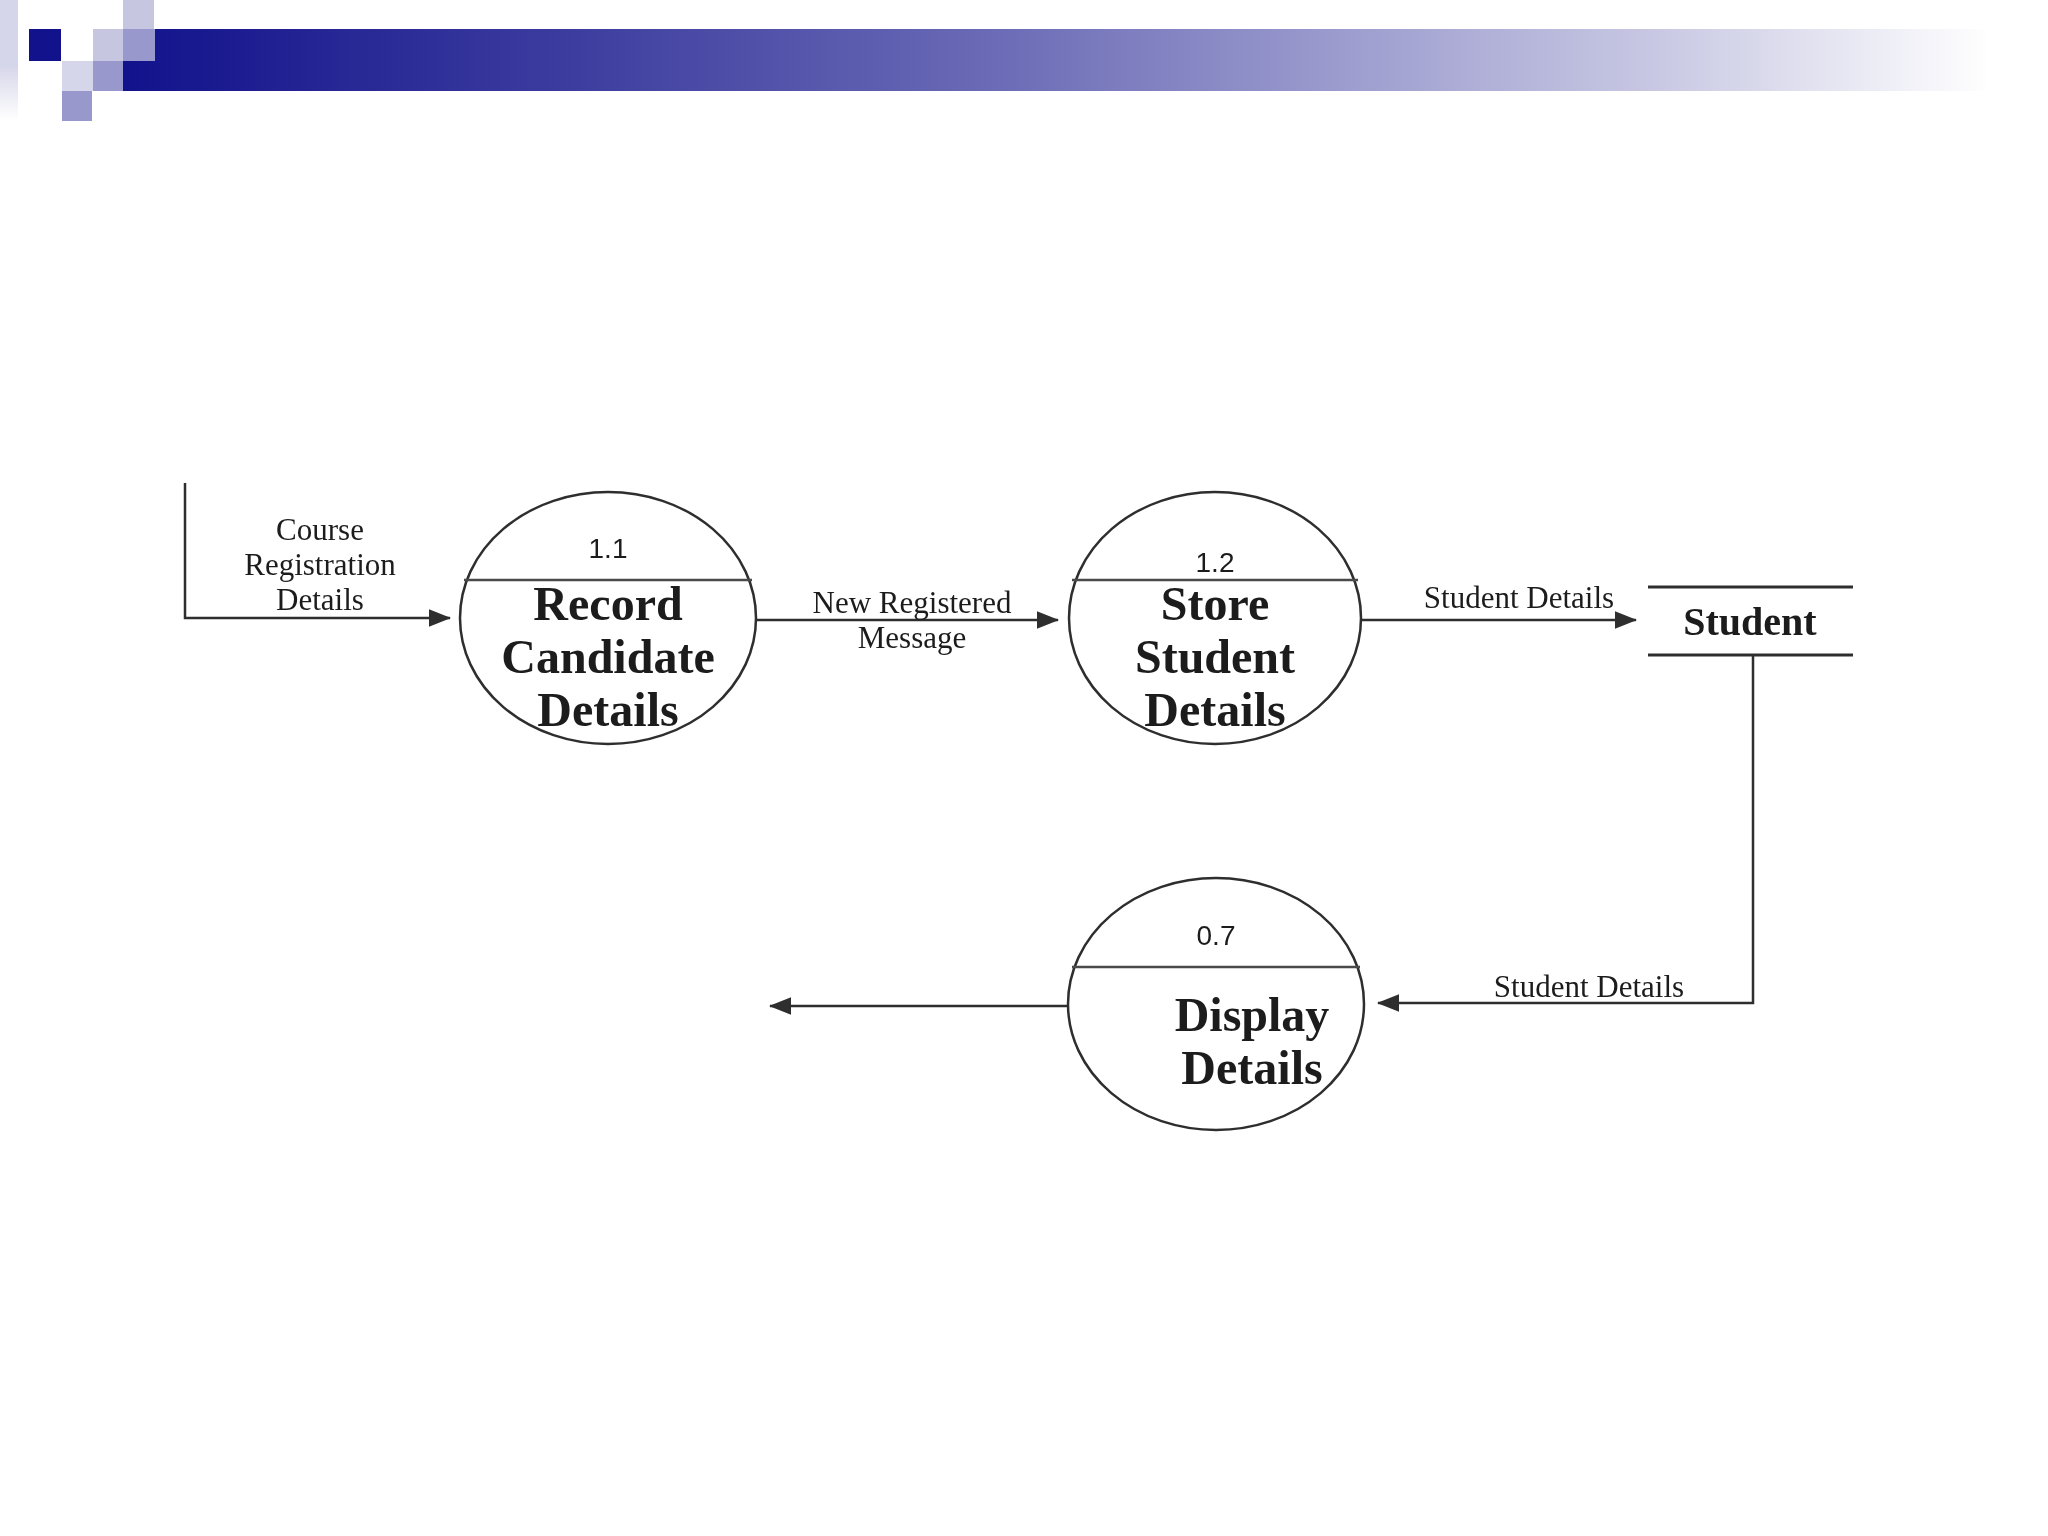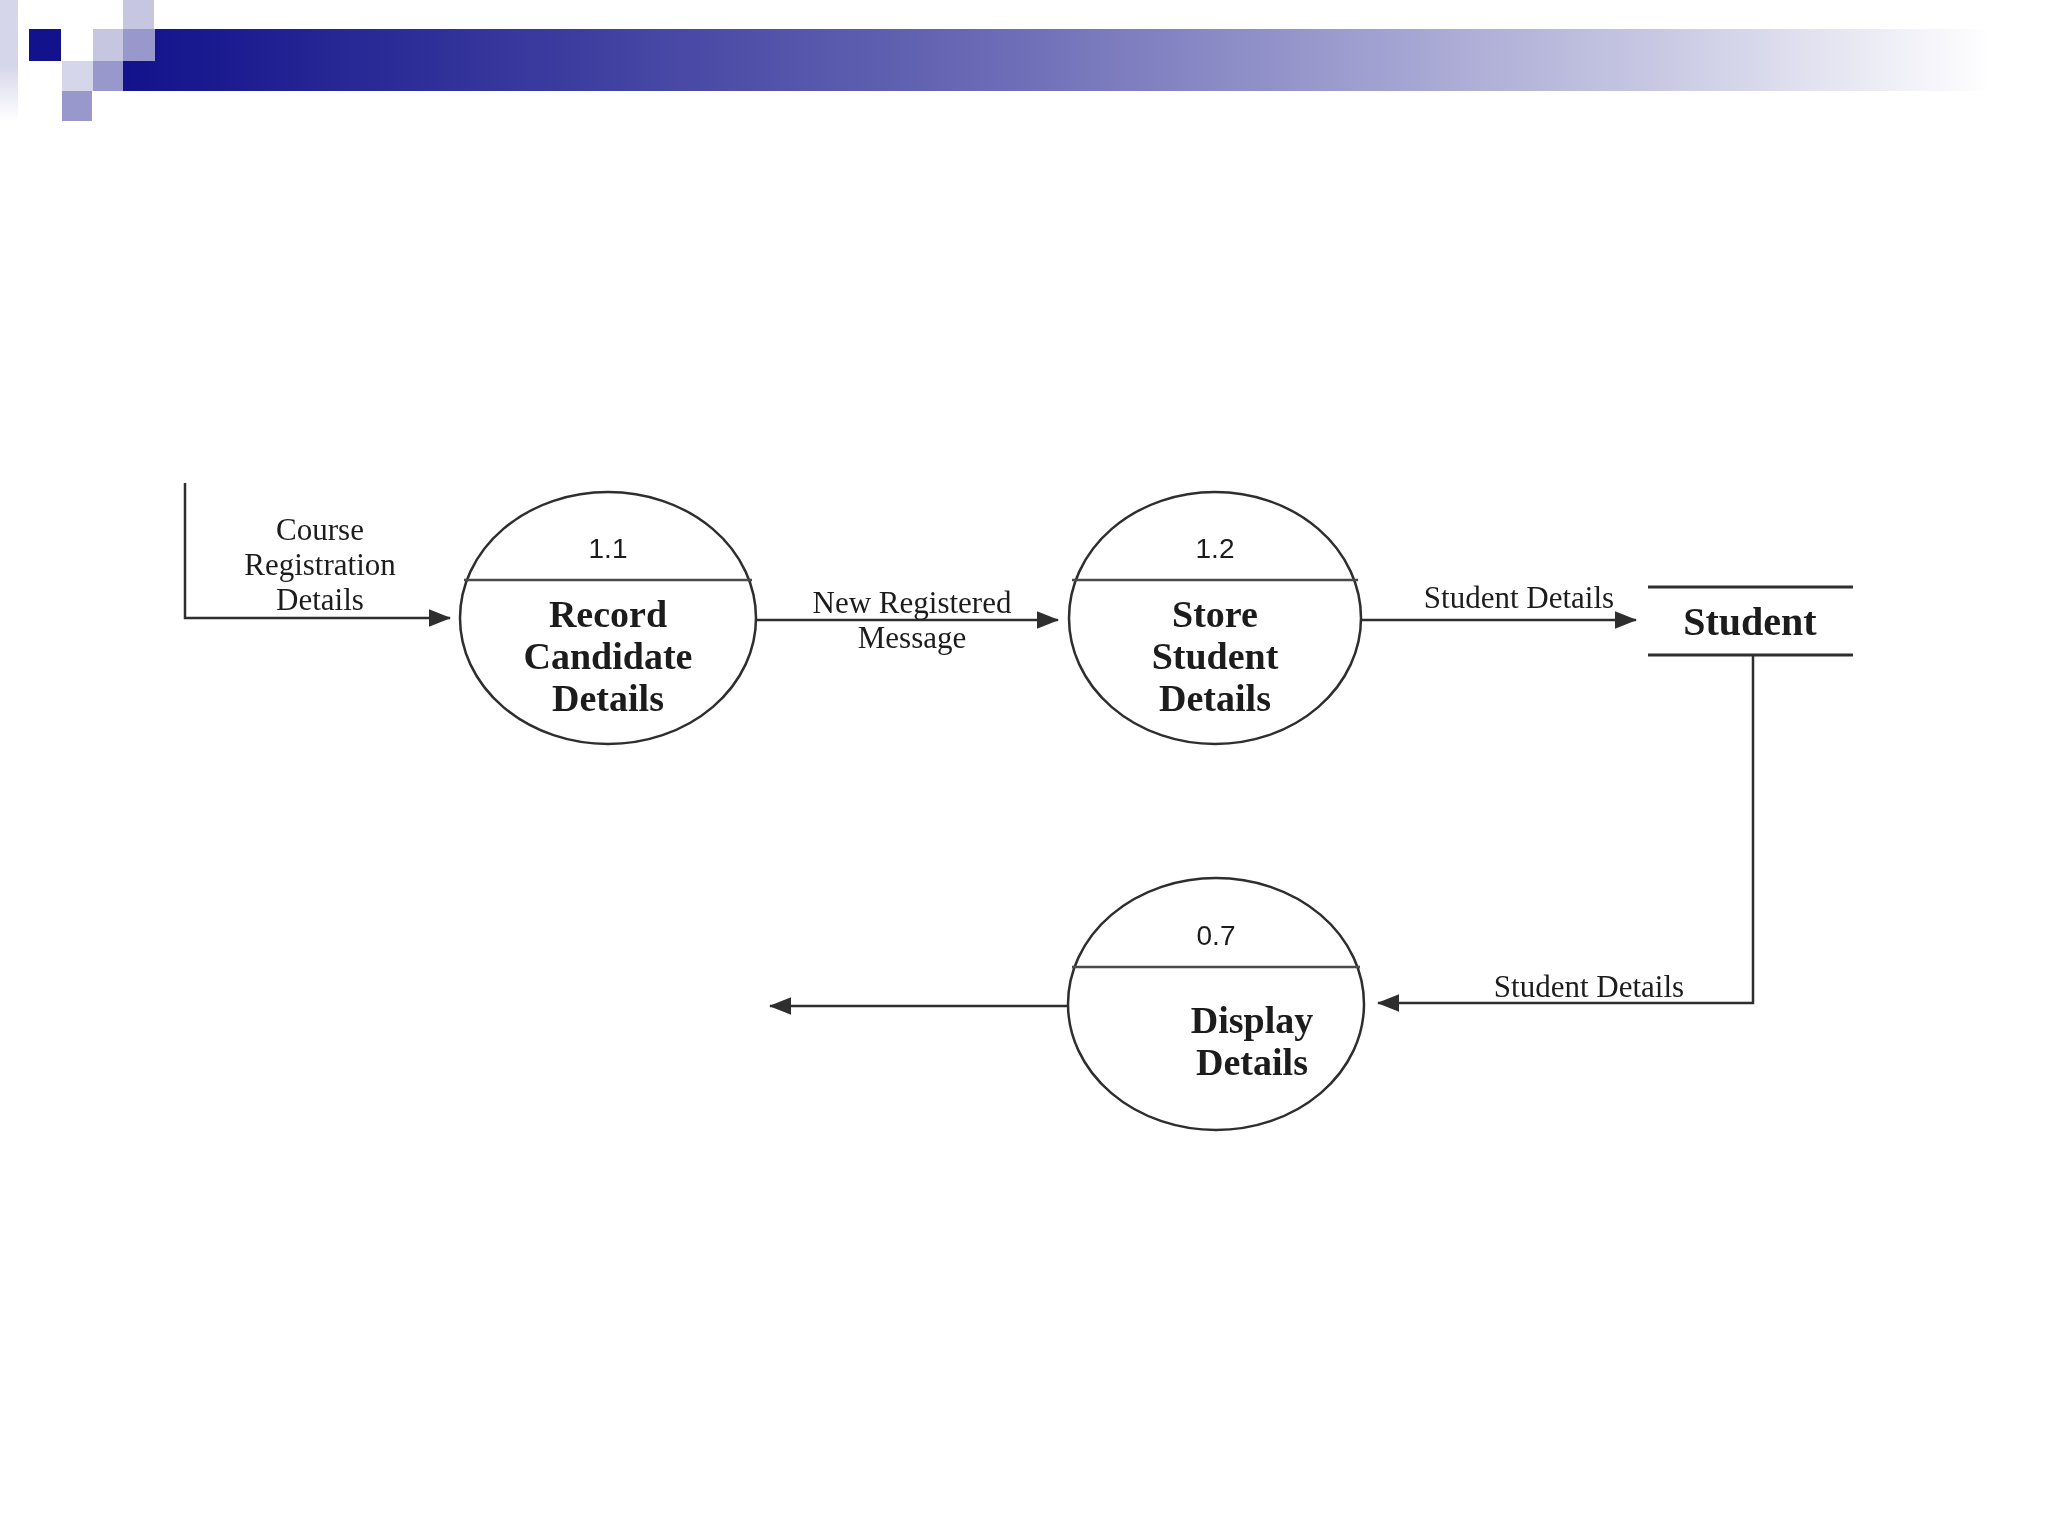--- a/index.html
+++ b/index.html
@@ -44,21 +44,21 @@
 
   
   .label {
     position: absolute;
     transform: translate(-50%, -50%);
     text-align: center;
     white-space: pre-line;
   }
   .flow-label  { font-size: 31px; line-height: 1.13; }
   .proc-id     { font-family: "Liberation Sans", sans-serif; font-size: 28px; }
-  .proc-name   { font-weight: bold; font-size: 38px; line-height: 1.1; }
+  .proc-name   { font-weight: bold; font-size: 48px; line-height: 1.1; }
   .entity-label{ font-weight: bold; font-size: 40px; }
 </style>
 </head>
 <body>
 
 <div class="stage">
 
   <div class="decor left-strip"></div>
   <div class="decor header-bar"></div>
   <div class="sq sq-lavender-top"></div>
@@ -101,21 +101,21 @@
   <div class="label flow-label" style="left:912px; top:620px">New Registered
 Message</div>
   <div class="label flow-label" style="left:1519px; top:598px">Student Details</div>
   <div class="label flow-label" style="left:1589px; top:987px">Student Details</div>
 
   <div class="label proc-id" style="left:608px; top:549px">1.1</div>
   <div class="label proc-name" style="left:608px; top:657px">Record
 Candidate
 Details</div>
 
-  <div class="label proc-id" style="left:1215px; top:549px">1.2</div>
+  <div class="label proc-id" style="left:1215px; top:563px">1.2</div>
   <div class="label proc-name" style="left:1215px; top:657px">Store
 Student
 Details</div>
 
   <div class="label proc-id" style="left:1216px; top:936px">0.7</div>
   <div class="label proc-name" style="left:1252px; top:1042px">Display
 Details</div>
 
   <div class="label entity-label" style="left:1750px; top:621px">Student</div>
 

